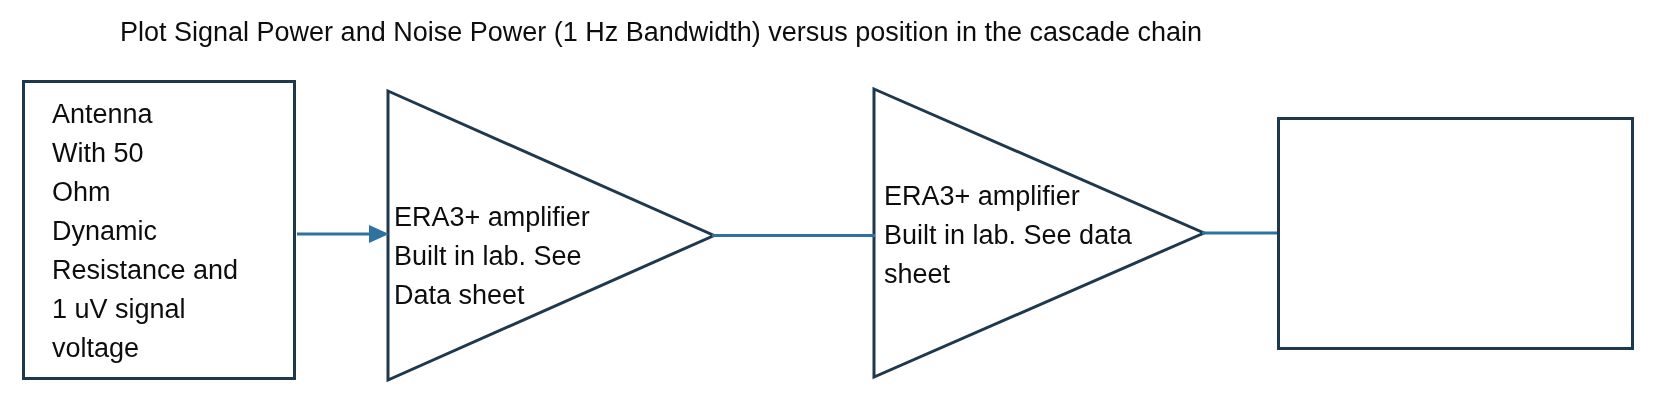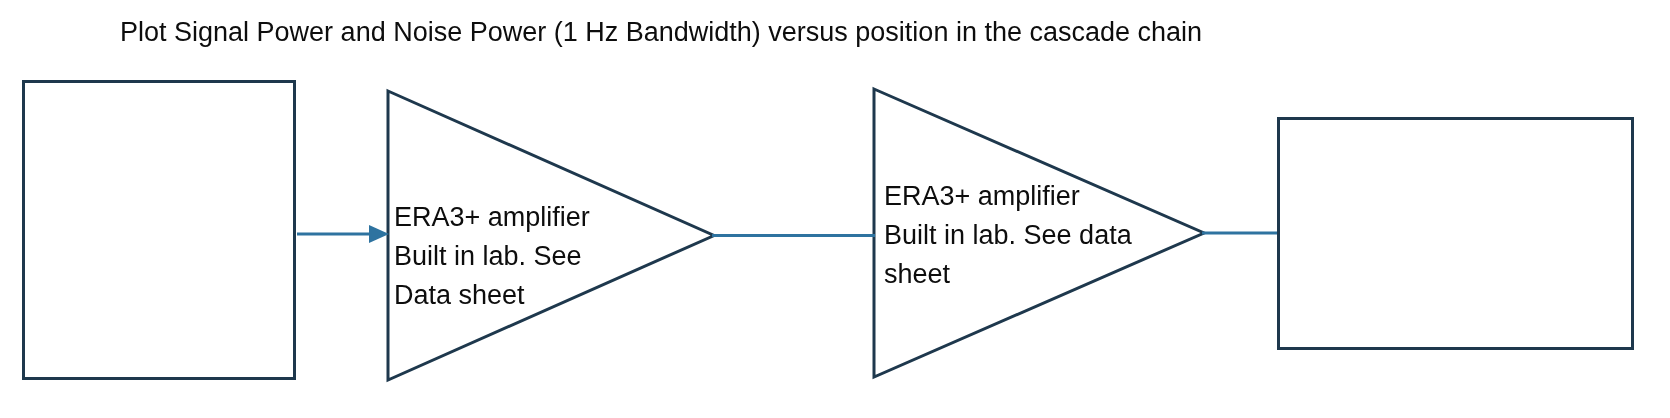--- a/index.html
+++ b/index.html
@@ -77,20 +77,27 @@
 
     <line x1="297" y1="234" x2="372" y2="234" stroke="#2e73a0" stroke-width="3"></line>
     <polygon points="369,225 389,234 369,243" fill="#2e73a0"></polygon>
 
     <line x1="712" y1="235.5" x2="875" y2="235.5" stroke="#2e73a0" stroke-width="3"></line>
 
     <line x1="1202" y1="233" x2="1279" y2="233" stroke="#2e73a0" stroke-width="3"></line>
   </svg>
 
   <div class="node-box box-antenna"></div>
+  <div class="node-label label-antenna">Antenna
+With 50
+Ohm
+Dynamic
+Resistance and
+1 uV signal
+voltage</div>
 
   <div class="node-label label-amp1">ERA3+ amplifier
 Built in lab. See
 Data sheet</div>
 
   <div class="node-label label-amp2">ERA3+ amplifier
 Built in lab. See data
 sheet</div>
 
   <div class="node-box box-spectrum"></div>

